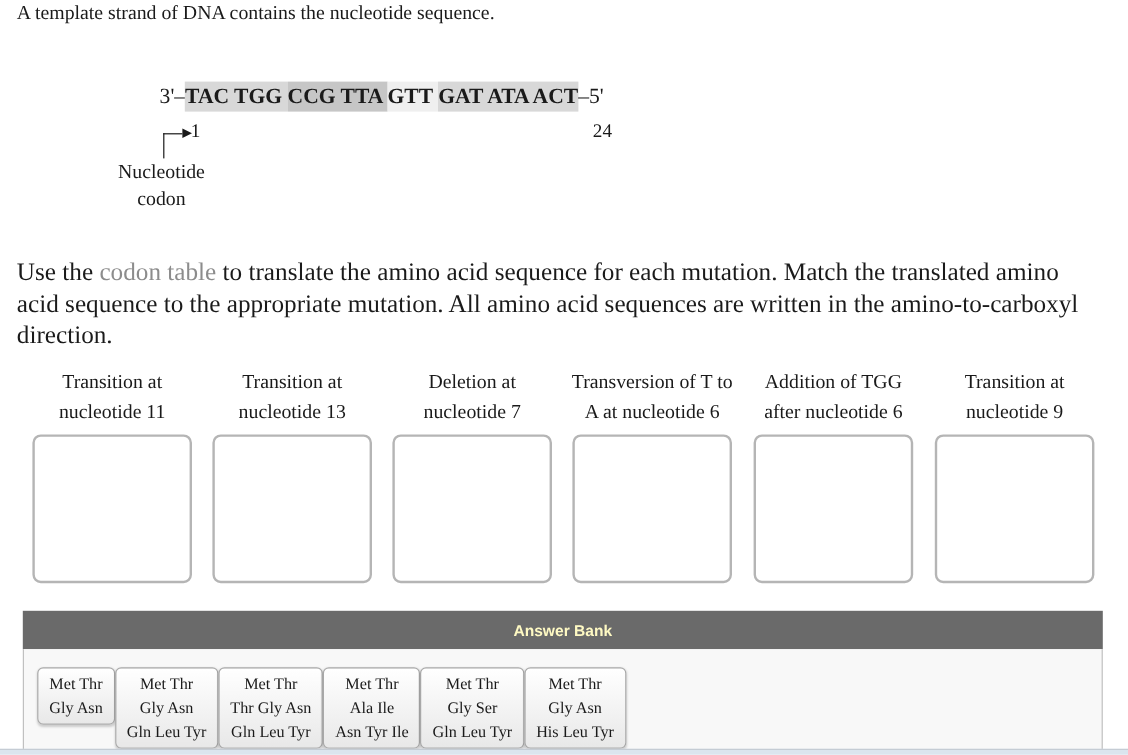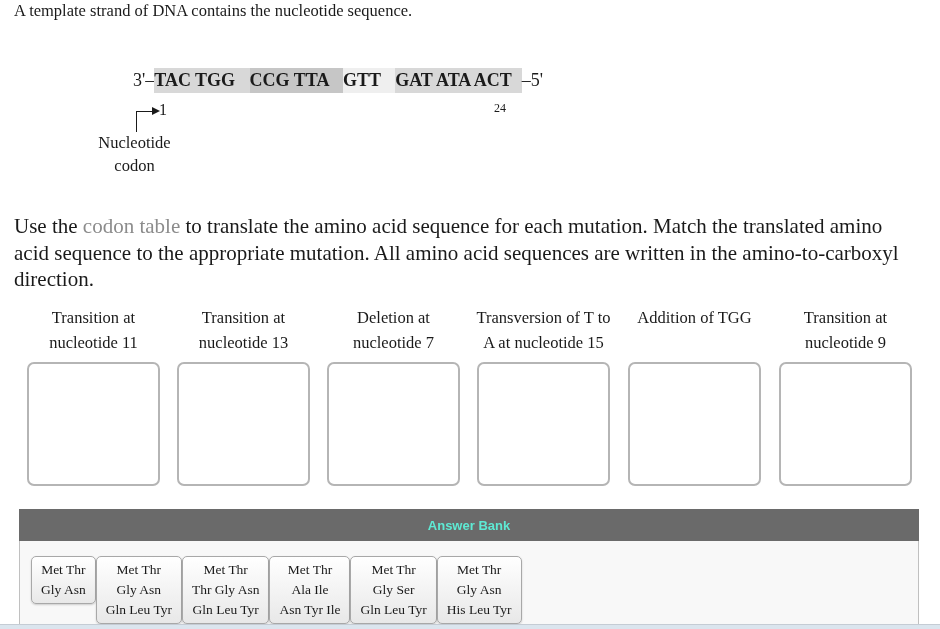--- a/index.html
+++ b/index.html
@@ -16,28 +16,28 @@
   .intro {
     position: absolute; left: 14px; top: 0px;
     font-size: 16.5px; line-height: 22px;
   }
 
   
   .seq-line {
     position: absolute; left: 133px; top: 70px;
     font-size: 18px; white-space: nowrap;
   }
-  .seq-line .seg { font-weight: bold; padding: 2px 10px 3px 0; }
+  .seq-line .seg { font-weight: bold; padding: 2px 0 3px 0; }
   .shade-light  { background: #d8d8d8; }
   .shade-medium { background: #c6c6c6; }
   .shade-faint  { background: #efefef; }
   .seq-end { font-weight: normal; }
 
   .num-start { position: absolute; left: 159px; top: 101px; font-size: 16px; }
-  .num-end   { position: absolute; left: 494px; top: 101px; font-size: 12px; }
+  .num-end   { position: absolute; left: 494px; top: 101px; font-size: 16px; }
 
   .nuc-arrow {
     position: absolute; left: 136px; top: 111px;
     width: 15px; height: 20px;
     border-left: 1.5px solid #1a1a1a;
     border-top: 1.5px solid #1a1a1a;
   }
   .nuc-arrow::after {
     content: ""; position: absolute; right: -8px; top: -5.5px;
     width: 0; height: 0;
@@ -74,21 +74,21 @@
     background: #ffffff;
     border: 2px solid #b5b5b5;
     border-radius: 7px;
   }
 
   
   .bank { position: absolute; left: 19px; top: 509px; width: 900px; }
   .bank-header {
     height: 32px; background: #6a6a6a;
     display: flex; align-items: center; justify-content: center;
-    color: #5eead4; font-family: "Liberation Sans", sans-serif;
+    color: #fef9c3; font-family: "Liberation Sans", sans-serif;
     font-size: 13px; font-weight: bold;
   }
   .bank-body {
     height: 84px; background: #f8f8f8;
     border-left: 1px solid #c0c0c0; border-right: 1px solid #c0c0c0;
     display: flex; align-items: flex-start; 
     padding: 15px 0 0 11px; box-sizing: border-box;
   }
   .chip {
     background: linear-gradient(#ffffff, #e8e8e8);
@@ -143,27 +143,28 @@
   <div class="col col-2">
     <div class="col-header">
       <div>Deletion at</div>
       <div>nucleotide 7</div>
     </div>
     <div class="drop-box"></div>
   </div>
   <div class="col col-3">
     <div class="col-header">
       <div>Transversion of T to</div>
-      <div>A at nucleotide 15</div>
+      <div>A at nucleotide 6</div>
     </div>
     <div class="drop-box"></div>
   </div>
   <div class="col col-4">
     <div class="col-header">
       <div>Addition of TGG</div>
+      <div>after nucleotide 6</div>
     </div>
     <div class="drop-box"></div>
   </div>
   <div class="col col-5">
     <div class="col-header">
       <div>Transition at</div>
       <div>nucleotide 9</div>
     </div>
     <div class="drop-box"></div>
   </div>

